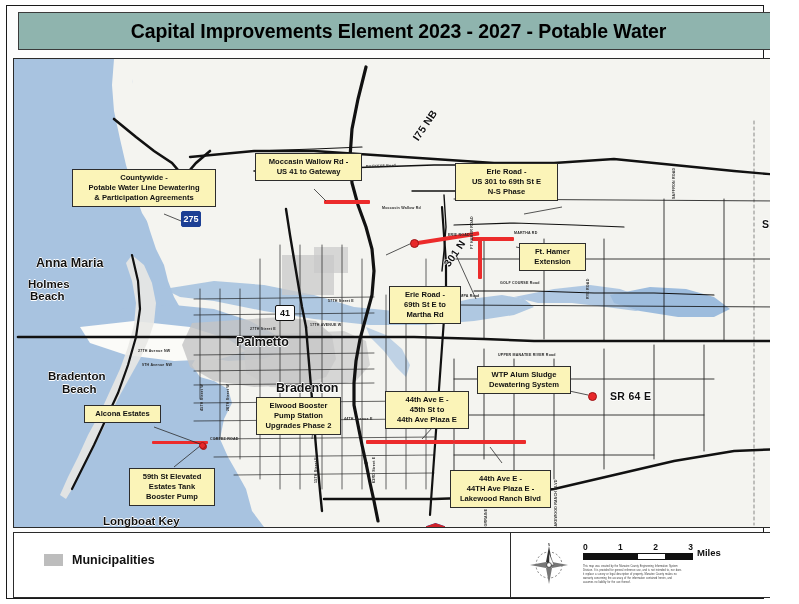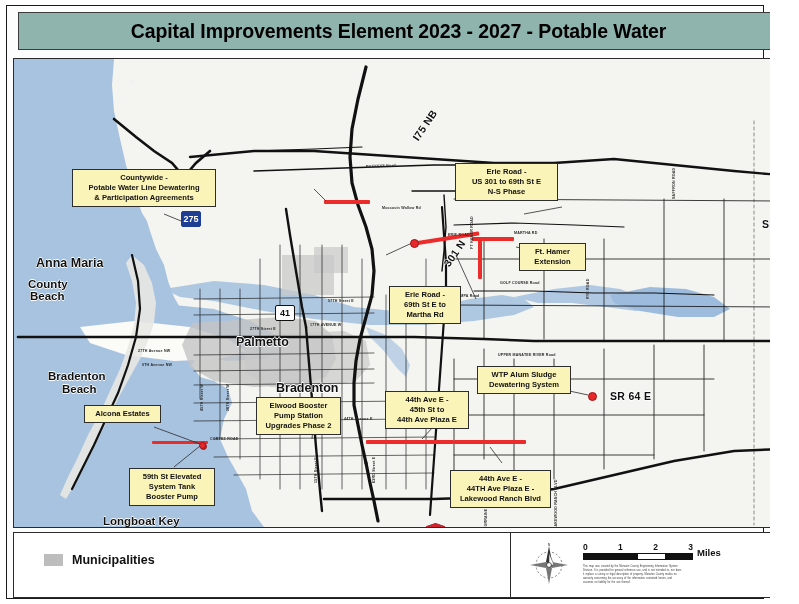--- a/index.html
+++ b/index.html
@@ -350,20 +350,24 @@
         </g>
       </svg>
     </div>
 
     <div class="callout" style="left:58px; top:110px; width:144px;">
       <span class="ln">Countywide -</span>
       <span class="ln">Potable Water Line Dewatering</span>
       <span class="ln">&amp; Participation Agreements</span>
     </div>
 
+    <div class="callout" style="left:241px; top:94px; width:107px;">
+      <span class="ln">Moccasin Wallow Rd -</span>
+      <span class="ln">US 41 to Gateway</span>
+    </div>
 
     <div class="callout" style="left:441px; top:104px; width:103px;">
       <span class="ln">Erie Road -</span>
       <span class="ln">US 301 to 69th St E</span>
       <span class="ln">N-S Phase</span>
     </div>
 
 
     <div class="callout" style="left:375px; top:227px; width:72px;">
       <span class="ln">Erie Road -</span>
@@ -386,38 +390,38 @@
     </div>
 
     <div class="callout" style="left:242px; top:338px; width:85px;">
       <span class="ln">Elwood Booster</span>
       <span class="ln">Pump Station</span>
       <span class="ln">Upgrades Phase 2</span>
     </div>
 
     <div class="callout" style="left:115px; top:409px; width:86px;">
       <span class="ln">59th St Elevated</span>
-      <span class="ln">System Tank</span>
+      <span class="ln">Estates Tank</span>
       <span class="ln">Booster Pump</span>
     </div>
 
     <div class="callout" style="left:371px; top:332px; width:84px;">
       <span class="ln">44th Ave E -</span>
       <span class="ln">45th St to</span>
       <span class="ln">44th Ave Plaza E</span>
     </div>
 
     <div class="callout" style="left:436px; top:411px; width:101px;">
       <span class="ln">44th Ave E -</span>
       <span class="ln">44TH Ave Plaza E -</span>
       <span class="ln">Lakewood Ranch Blvd</span>
     </div>
 
     <div class="mlabel city big" style="left:22px; top:197px;">Anna Maria</div>
-    <div class="mlabel city" style="left:14px; top:219px;">County</div>
+    <div class="mlabel city" style="left:14px; top:219px;">Holmes</div>
     <div class="mlabel city" style="left:16px; top:231px;">Beach</div>
     <div class="mlabel city" style="left:34px; top:311px;">Bradenton</div>
     <div class="mlabel city" style="left:48px; top:324px;">Beach</div>
     <div class="mlabel city big" style="left:222px; top:276px;">Palmetto</div>
     <div class="mlabel city big" style="left:262px; top:322px;">Bradenton</div>
     <div class="mlabel city" style="left:89px; top:456px;">Longboat Key</div>
 
     <div class="mlabel rt" style="left:748px; top:159px;">SR 62</div>
     <div class="mlabel rt" style="left:596px; top:331px;">SR 64 E</div>
 

